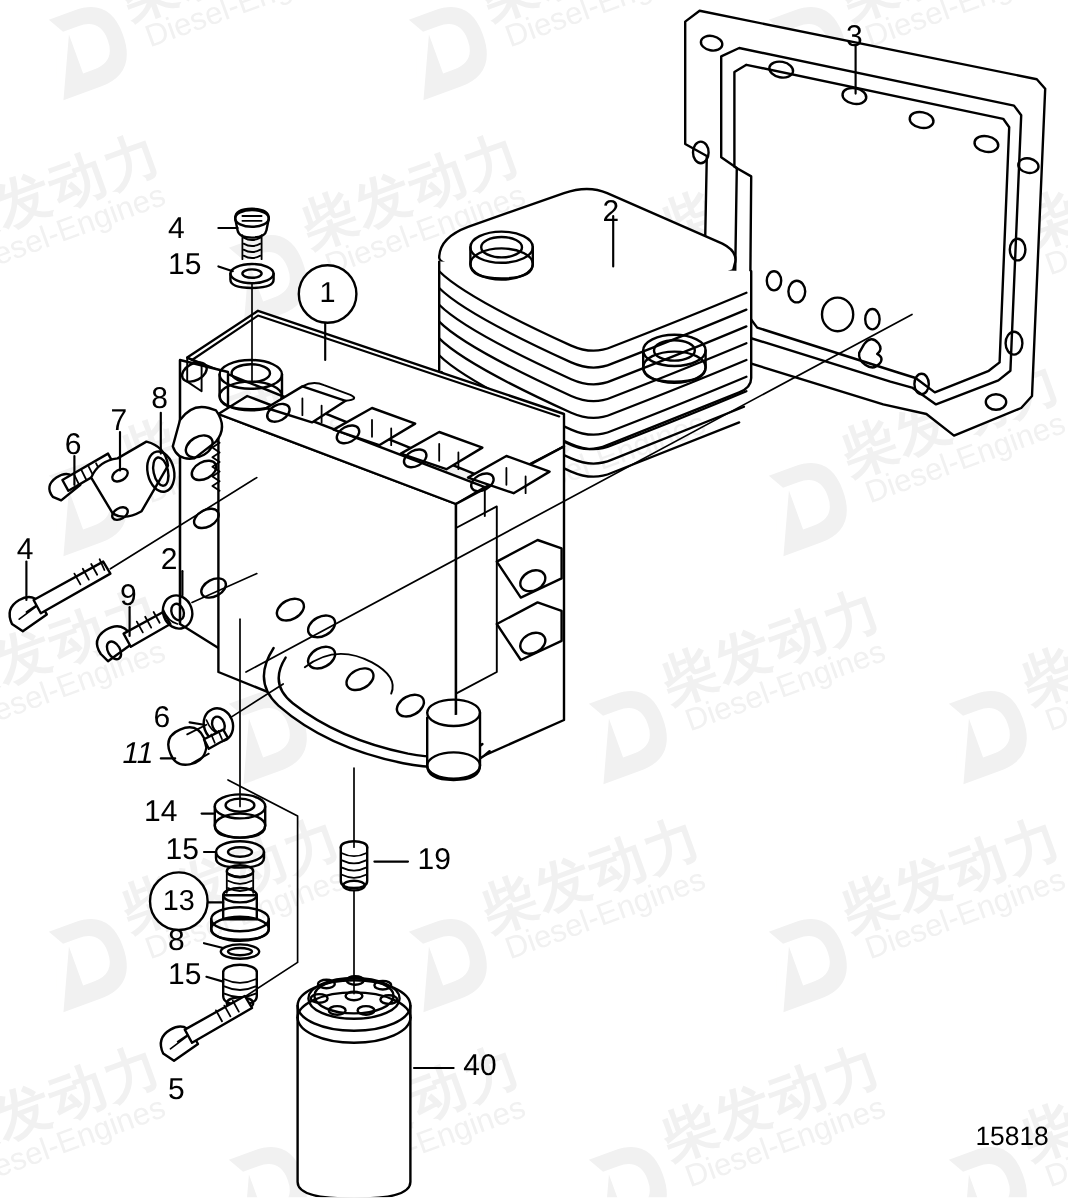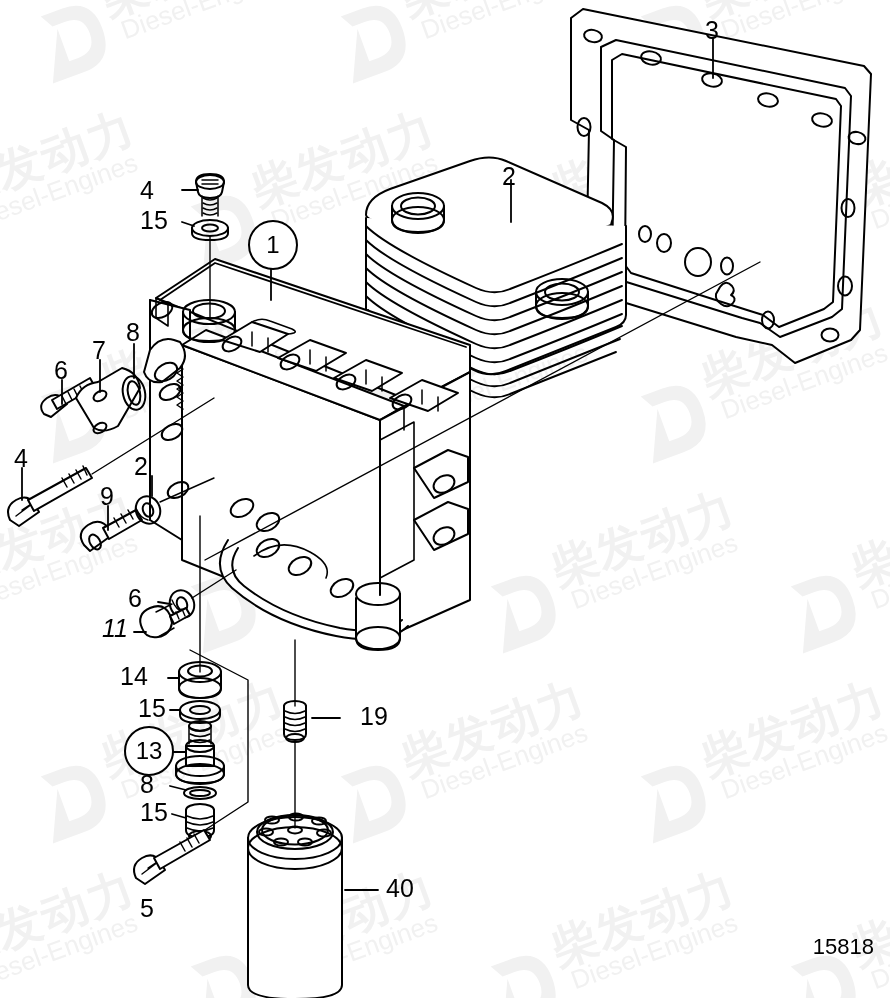--- a/index.html
+++ b/index.html
@@ -557,17 +557,17 @@
   <div class="lbl" style="left:134px;top:454px;">2</div>
   <div class="lbl" style="left:100px;top:484px;">9</div>
   <div class="lbl" style="left:128px;top:586px;">6</div>
   <div class="lbl" style="left:102px;top:616px;font-style:italic;">11</div>
   <div class="lbl" style="left:120px;top:664px;">14</div>
   <div class="lbl" style="left:138px;top:696px;">15</div>
   <div class="lbl circ" style="left:124px;top:726px;text-align:center;">13</div>
   <div class="lbl" style="left:140px;top:772px;">8</div>
   <div class="lbl" style="left:140px;top:800px;">15</div>
   <div class="lbl" style="left:140px;top:896px;">5</div>
-  <div class="lbl" style="left:348px;top:704px;margin-left:12px;">19</div>
+  <div class="lbl" style="left:348px;top:704px;">19</div>
   <div class="lbl" style="left:386px;top:876px;">40</div>
 
   <div id="dwgno">15818</div>
 </div>
 
 </body></html>

